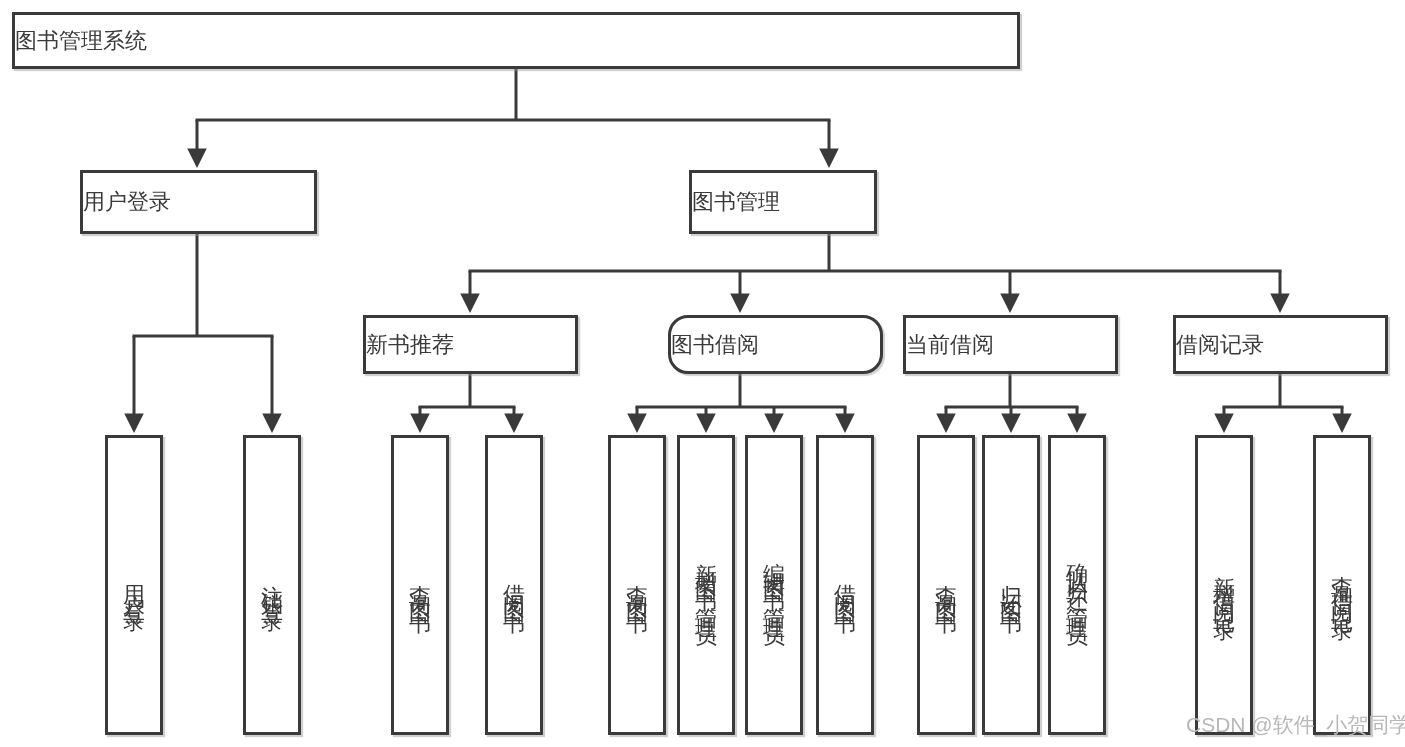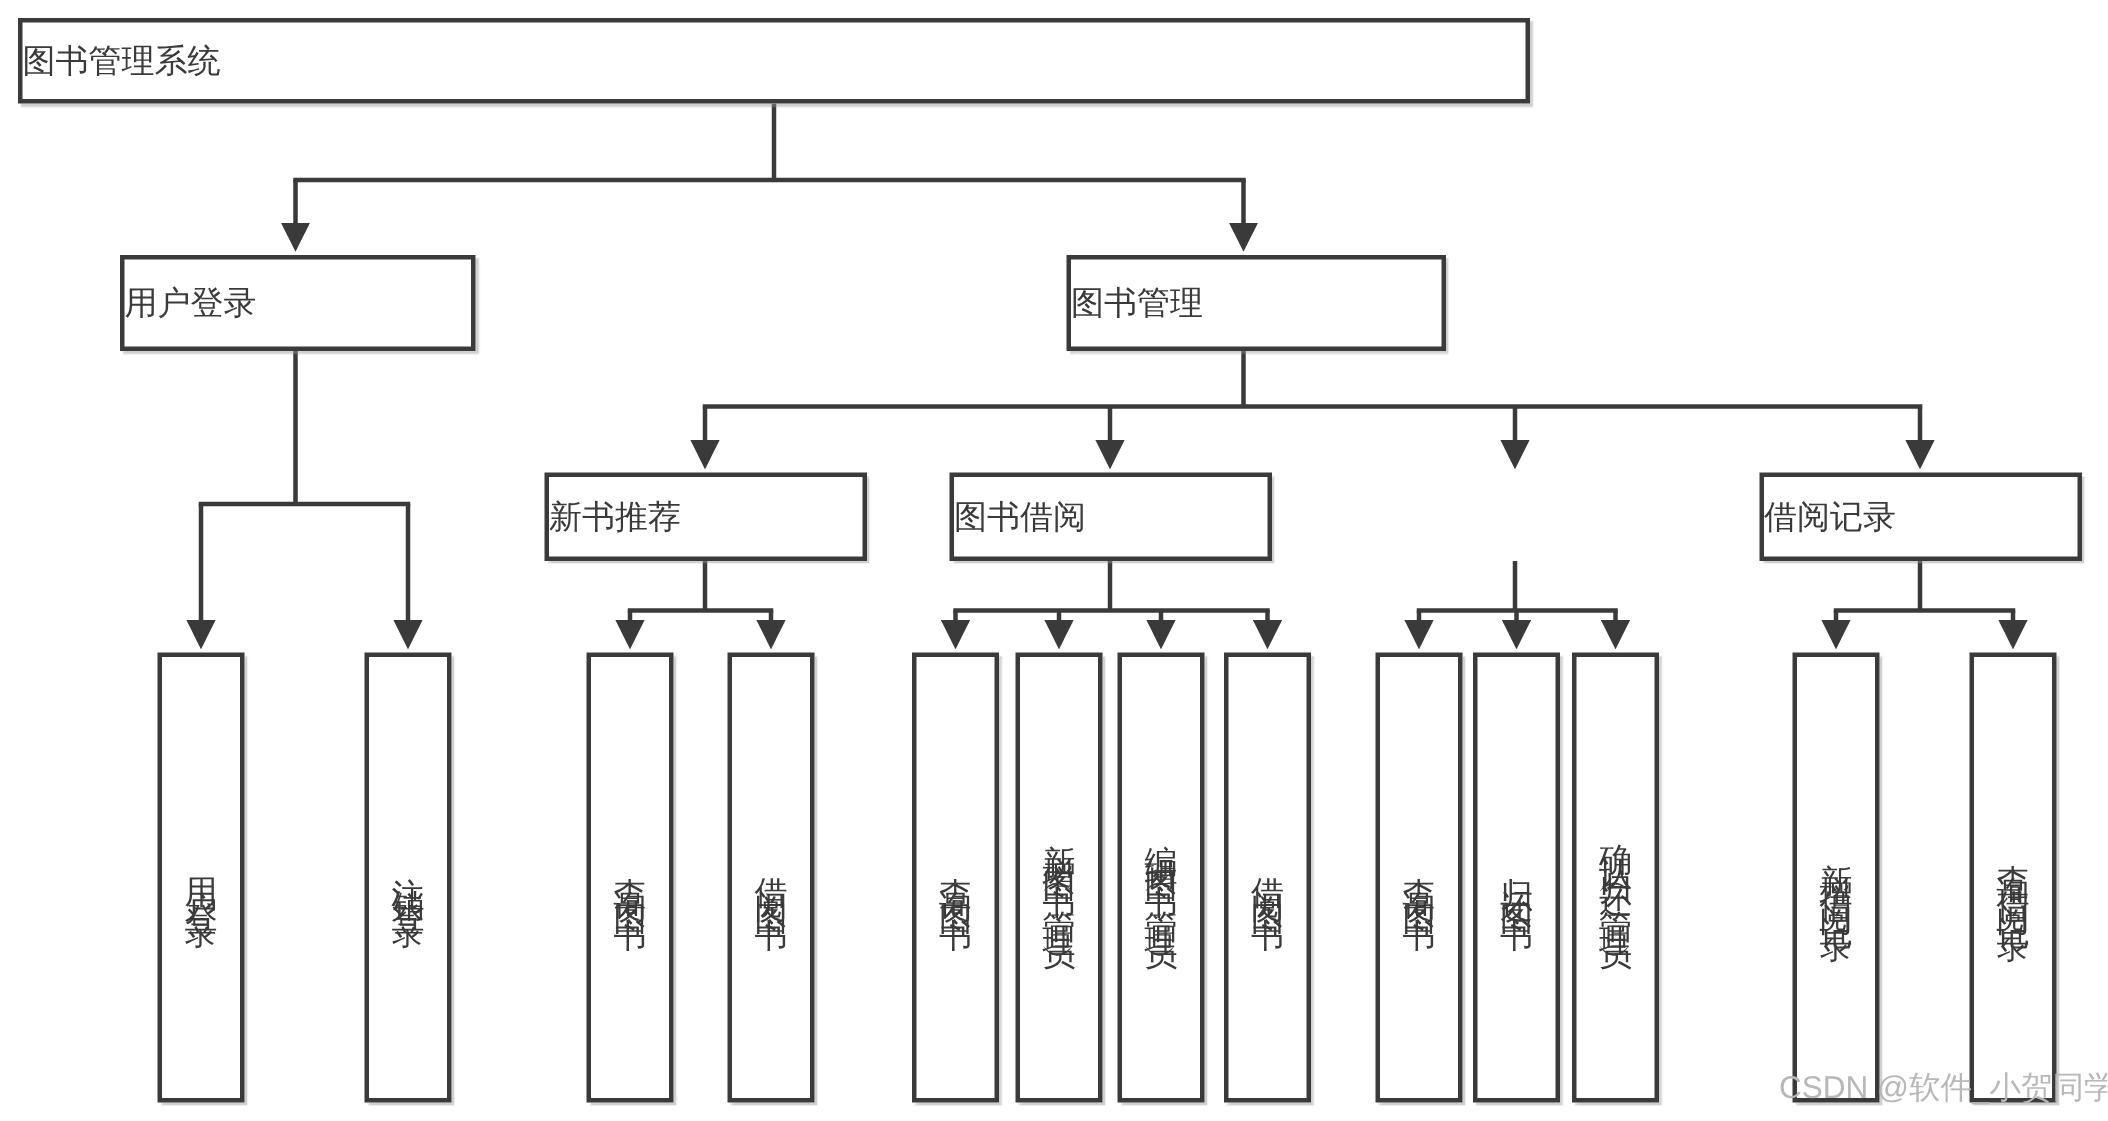--- a/index.html
+++ b/index.html
@@ -34,24 +34,24 @@
     display: flex;
     align-items: center;
     justify-content: flex-start;
     color: #3a3a3a;
     font-size: 22px;
     box-shadow: 2px 2px 1px rgba(150,150,150,0.45);
     z-index: 2;
   }
   .box.root   { left: 12px;  top: 12px;  width: 1008px; height: 57px; }
   .box.lvl1-a { left: 80px;  top: 170px; width: 237px;  height: 64px; }
-  .box.lvl1-b { left: 711px; top: 170px; width: 253px;  height: 64px; }
+  .box.lvl1-b { left: 689px; top: 170px; width: 188px;  height: 64px; }
   .box.lvl2   { top: 315px; width: 215px; height: 59px; }
   .box.l2-0 { left: 363px; }
-  .box.l2-1 { left: 633px; }
+  .box.l2-1 { left: 668px; border-radius: 20px; }
   .box.l2-2 { left: 903px; }
   .box.l2-3 { left: 1173px; }
   .box.leaf {
     top: 435px;
     width: 58px;
     height: 300px;
   }
   .box.leaf .vtext {
     writing-mode: vertical-rl;
     text-orientation: mixed;
@@ -138,20 +138,23 @@
   <div class="box lvl1-b">
     <span>图书管理</span>
   </div>
 
   <div class="box lvl2 l2-0">
     <span>新书推荐</span>
   </div>
   <div class="box lvl2 l2-1">
     <span>图书借阅</span>
   </div>
+  <div class="box lvl2 l2-2">
+    <span>当前借阅</span>
+  </div>
   <div class="box lvl2 l2-3">
     <span>借阅记录</span>
   </div>
 
   <div class="box leaf g1-0">
     <span class="vtext">用户登录</span>
   </div>
   <div class="box leaf g1-1">
     <span class="vtext">注销登录</span>
   </div>

